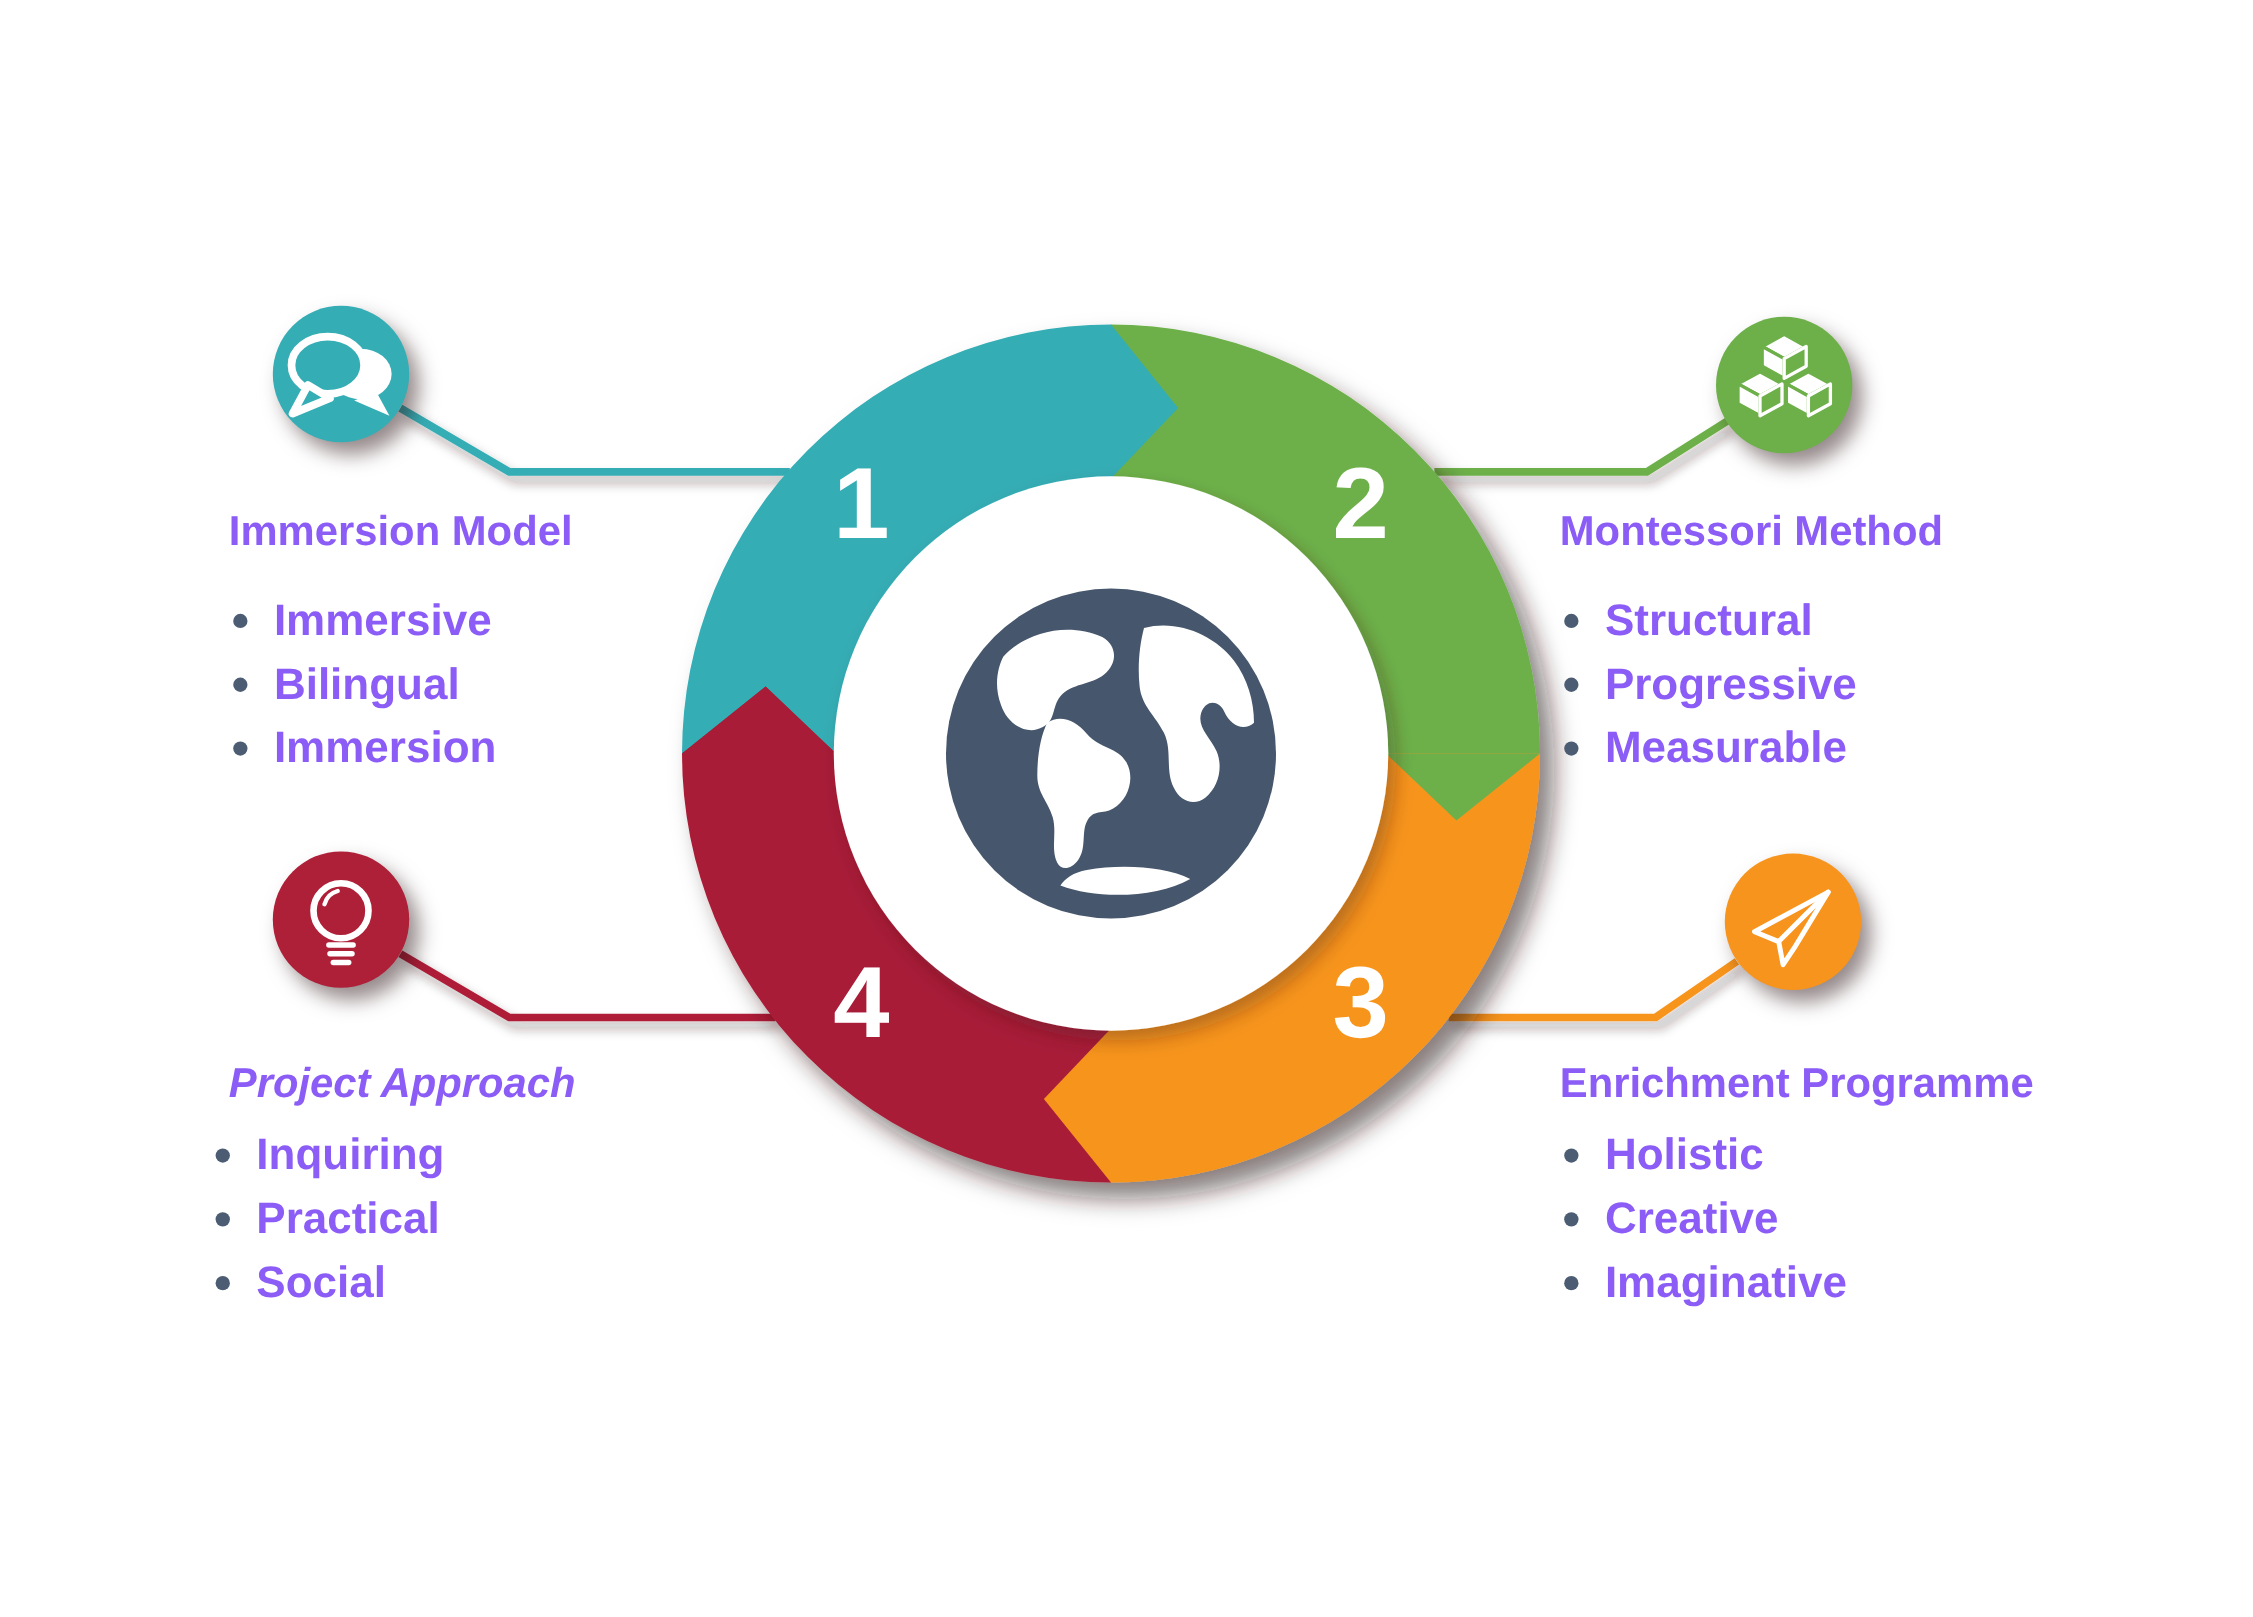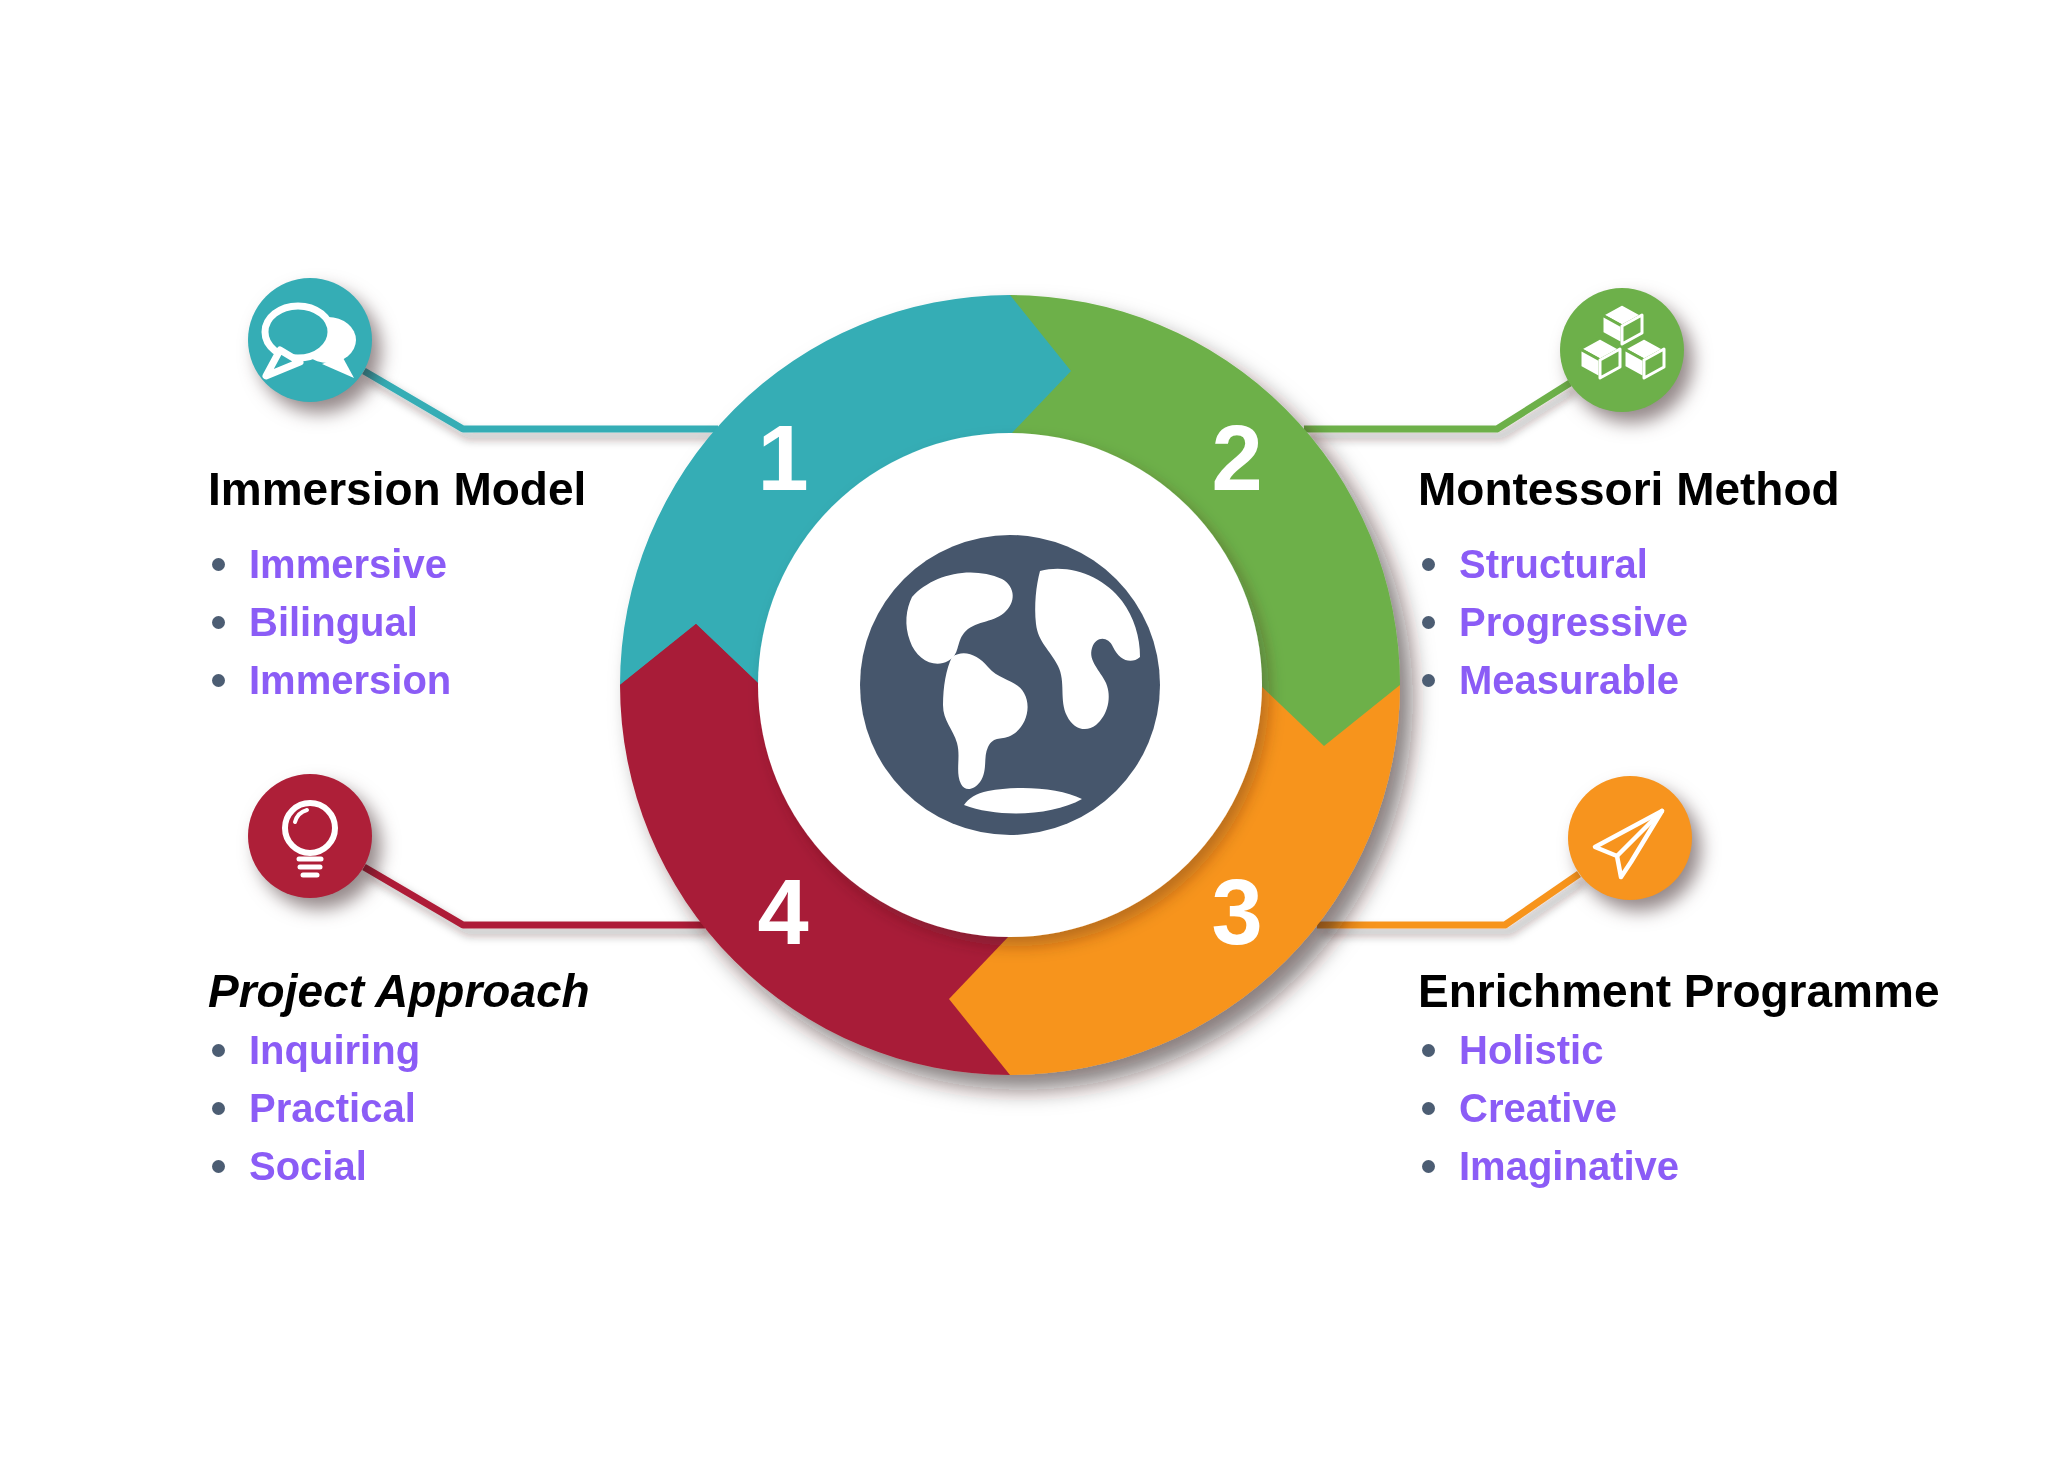--- a/index.html
+++ b/index.html
@@ -4,21 +4,21 @@
 <style>
   html,body { margin:0; padding:0; background:#ffffff; }
   .canvas {
     position:relative; width:2048px; height:1470px; background:#ffffff;
     font-family:"Liberation Sans", sans-serif; overflow:hidden;
   }
   .layer { position:absolute; left:0; top:0; }
   
   .tblock { position:absolute; }
   .tblock h2 {
-    margin:0; font-size:46px; font-weight:bold; color:#000000;
+    margin:0; font-size:38px; font-weight:bold; color:#8b5cf6;
     letter-spacing:0px; white-space:nowrap;
   }
   .bullets { list-style:none; margin:0; padding:0; position:absolute; left:4px; }
   .bullets li {
     display:flex; align-items:center; height:44px; margin-bottom:14px;
     font-size:40px; font-weight:bold; color:#8b5cf6; white-space:nowrap;
   }
   .dot {
     width:13px; height:13px; border-radius:50%; background:#4C5D73;
     margin-right:24px; flex:0 0 auto;
@@ -174,21 +174,21 @@
       </li>
     <li>
         <span class="dot"></span>
         <span>Measurable</span>
       </li>
   </ul>
 
   <div class="tblock" style="left:208px; top:964px;font-style:italic;">
     <h2>Project Approach</h2>
   </div>
-  <ul class="bullets" style="left:212px; top:1028px;">
+  <ul class="bullets" style="left:196px; top:1028px;">
     <li>
         <span class="dot"></span>
         <span>Inquiring</span>
       </li>
     <li>
         <span class="dot"></span>
         <span>Practical</span>
       </li>
     <li>
         <span class="dot"></span>

